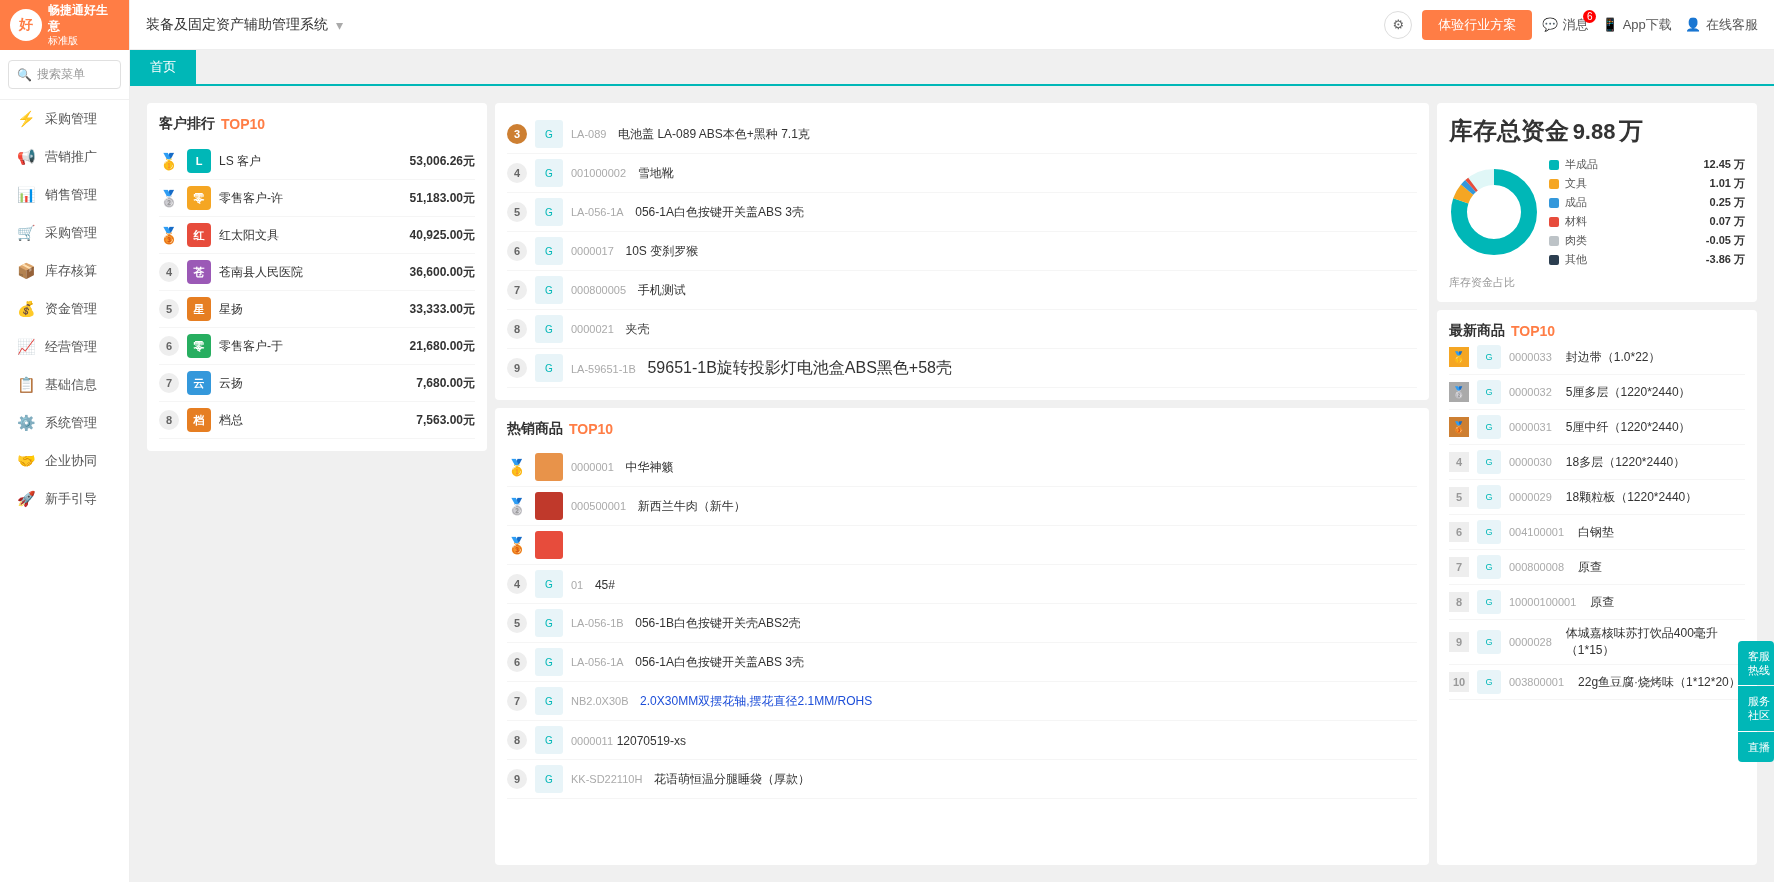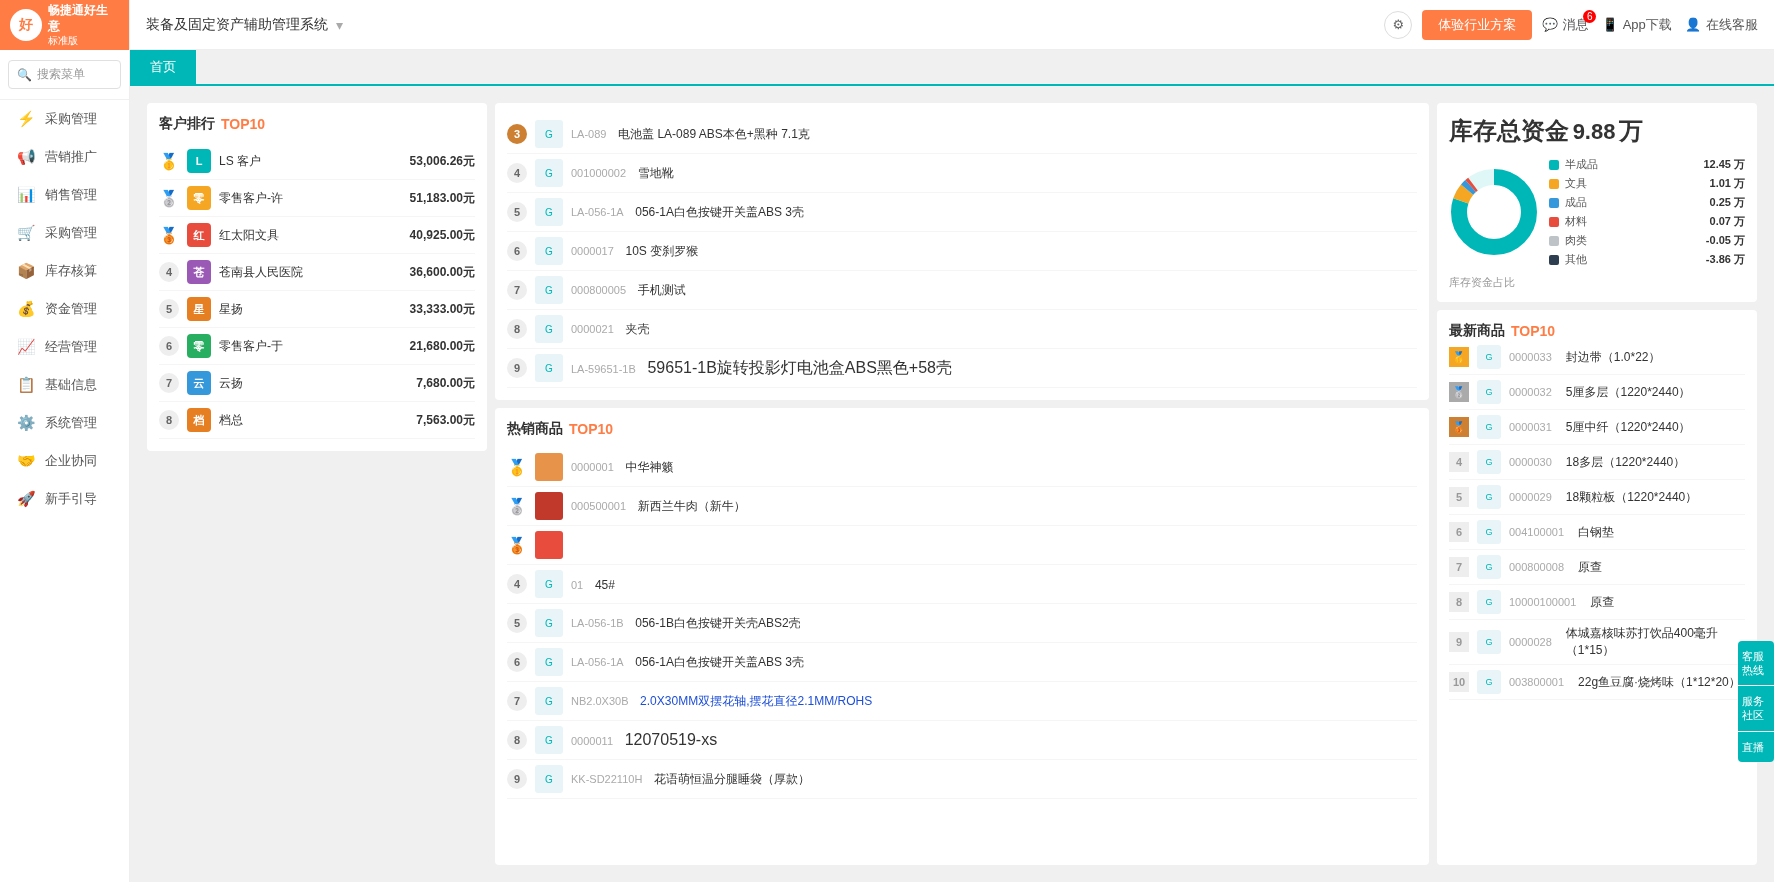--- a/index.html
+++ b/index.html
@@ -370,21 +370,21 @@
       display: flex;
       flex-direction: column;
       gap: 1px;
       z-index: 999;
     }
     .float-btn {
       background: #00b7b7;
       color: #fff;
       width: 36px;
       padding: 8px 4px;
-      text-align: left;
+      text-align: right;
       font-size: 11px;
       cursor: pointer;
       line-height: 1.3;
     }
     .float-btn:first-child { border-radius: 4px 4px 0 0; }
     .float-btn:last-child { border-radius: 0 0 4px 4px; }
 
     .top-label {
       color: #ff7d45;
       font-weight: bold;
@@ -675,21 +675,21 @@
       <span style="margin-left:8px;font-size:12px;color:#1d4ed8;">2.0X30MM双摆花轴,摆花直径2.1MM/ROHS</span>
     </div>
   </div>
             <div class="prod-item">
     <span class="rank-num" style="background:transparent;font-size:12px">
                 <span class="rank-other" style="width:20px;height:20px;border-radius:50%;display:flex;align-items:center;justify-content:center;font-size:11px;font-weight:bold;background:#eee;color:#666;">8</span>
               </span>
     <div class="prod-thumb " style="">G</div>
     <div class="prod-info">
       <span class="prod-code">0000011</span>
-      <span style="margin-left:8px;font-size:16px;color:#333;">12070519-xs</span>
+      <span style="font-size:12px;color:#333;">12070519-xs</span>
     </div>
   </div>
             <div class="prod-item">
     <span class="rank-num" style="background:transparent;font-size:12px">
                 <span class="rank-other" style="width:20px;height:20px;border-radius:50%;display:flex;align-items:center;justify-content:center;font-size:11px;font-weight:bold;background:#eee;color:#666;">9</span>
               </span>
     <div class="prod-thumb " style="">G</div>
     <div class="prod-info">
       <span class="prod-code">KK-SD22110H</span>
       <span style="margin-left:8px;font-size:12px;color:#333;">花语萌恒温分腿睡袋（厚款）</span>

